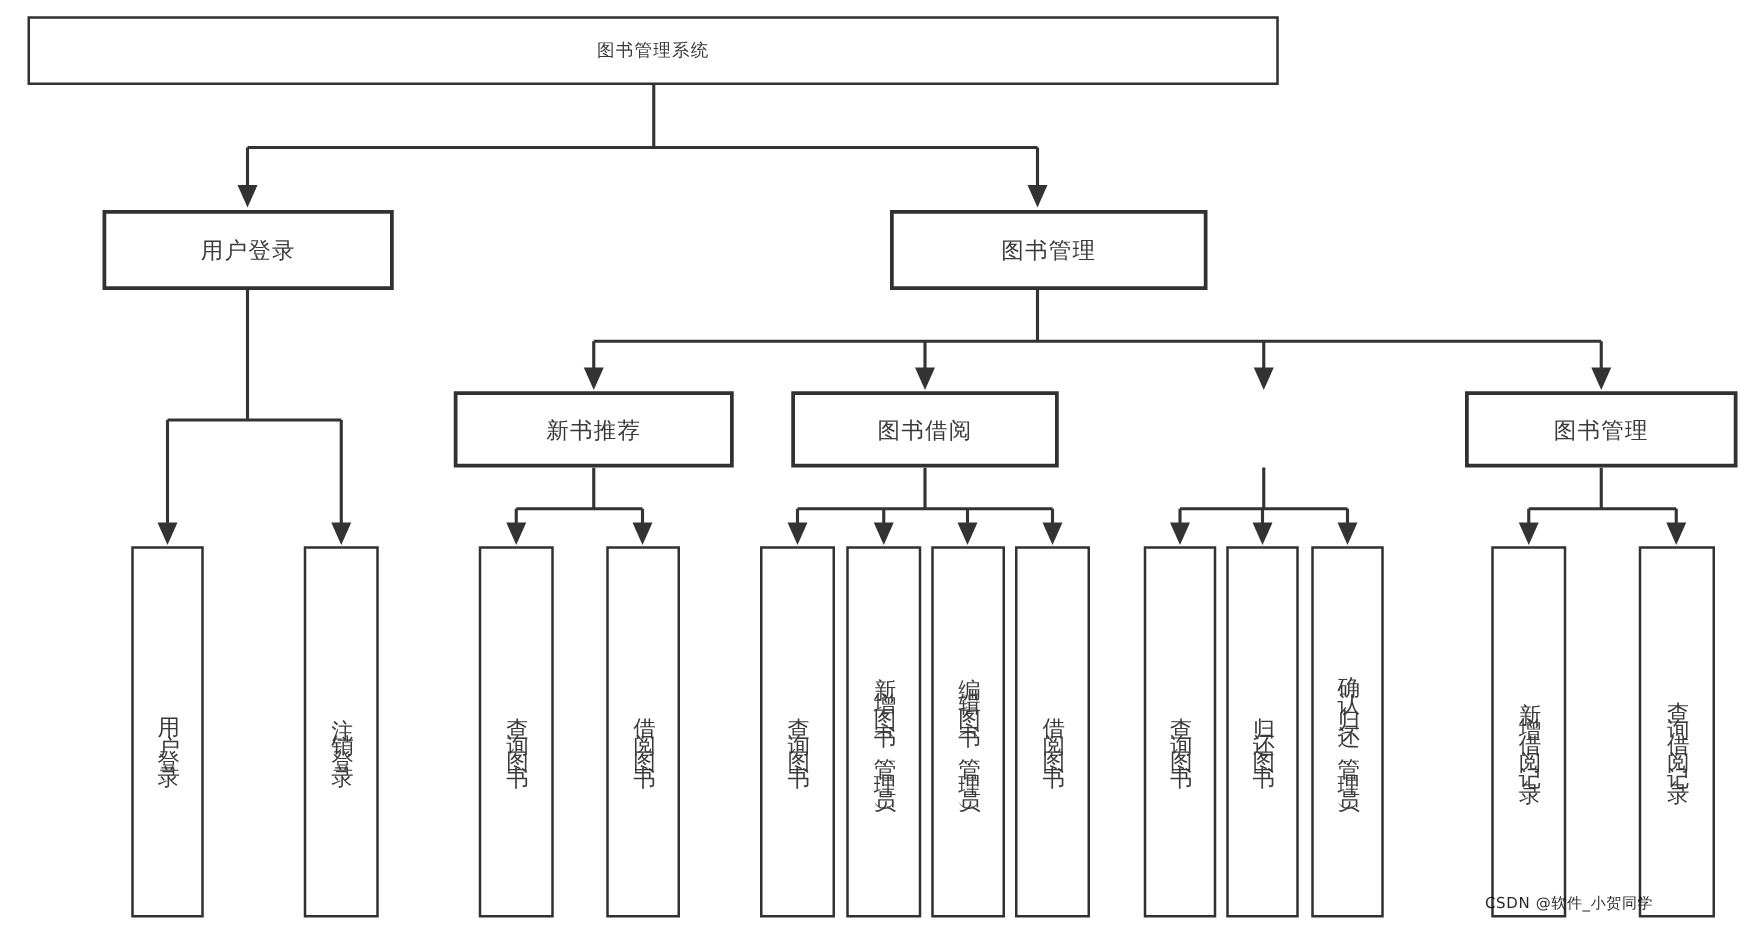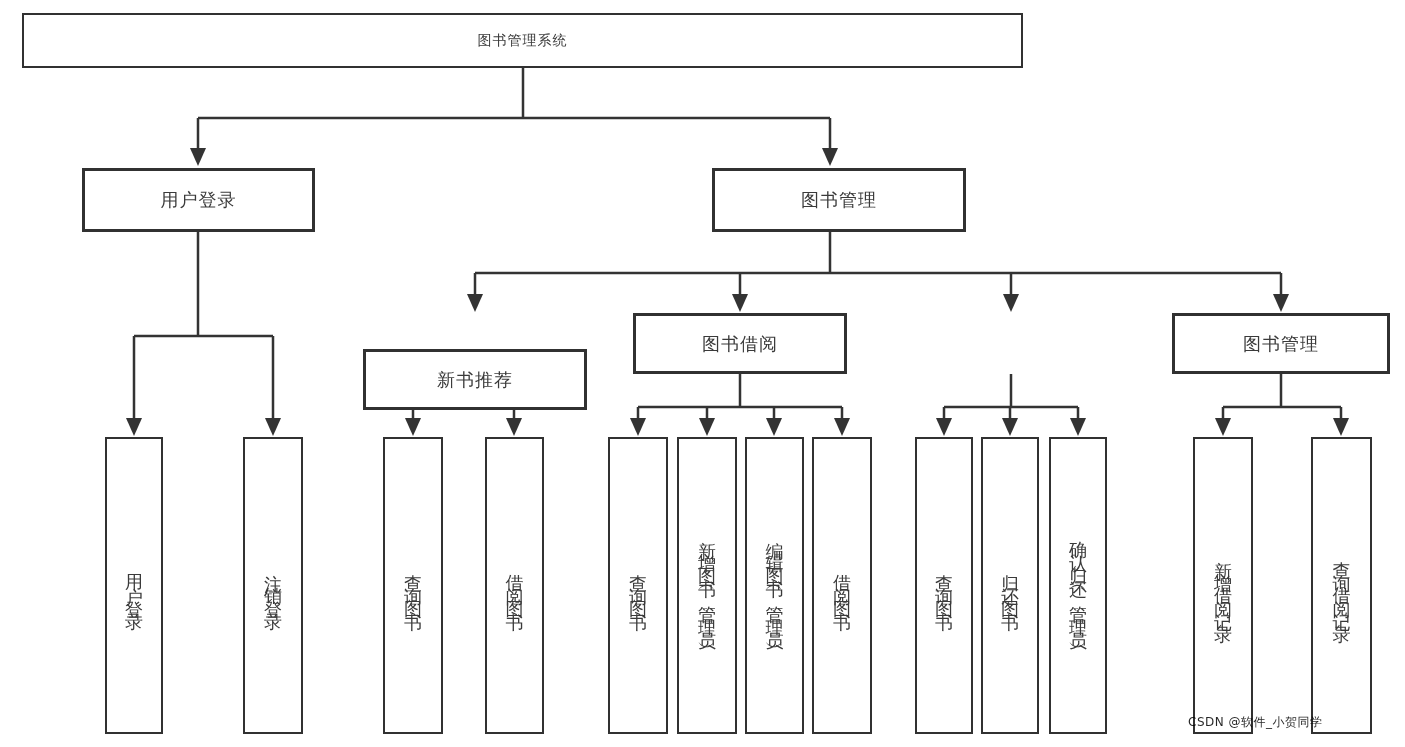--- a/index.html
+++ b/index.html
@@ -122,21 +122,21 @@
       <polygon points="1215,418 1231,418 1223,436"></polygon>
       <polygon points="1333,418 1349,418 1341,436"></polygon>
     </g>
   </svg>
 
   <div class="node root" style="left:22px; top:13px; width:1001px; height:55px;">图书管理系统</div>
 
   <div class="node" style="left:82px; top:168px; width:233px; height:64px;">用户登录</div>
   <div class="node" style="left:712px; top:168px; width:254px; height:64px;">图书管理</div>
 
-  <div class="node" style="left:363px; top:313px; width:224px; height:61px;margin-top:36px;">新书推荐</div>
+  <div class="node" style="left:363px; top:313px; width:224px; height:61px;">新书推荐</div>
   <div class="node" style="left:633px; top:313px; width:214px; height:61px;">图书借阅</div>
   <div class="node" style="left:1172px; top:313px; width:218px; height:61px;">图书管理</div>
 
   <div class="leaf" style="left:105px; width:58px;">
     <span class="vtext">用户登录</span>
   </div>
   <div class="leaf" style="left:243px; width:60px;">
     <span class="vtext">注销登录</span>
   </div>
 

